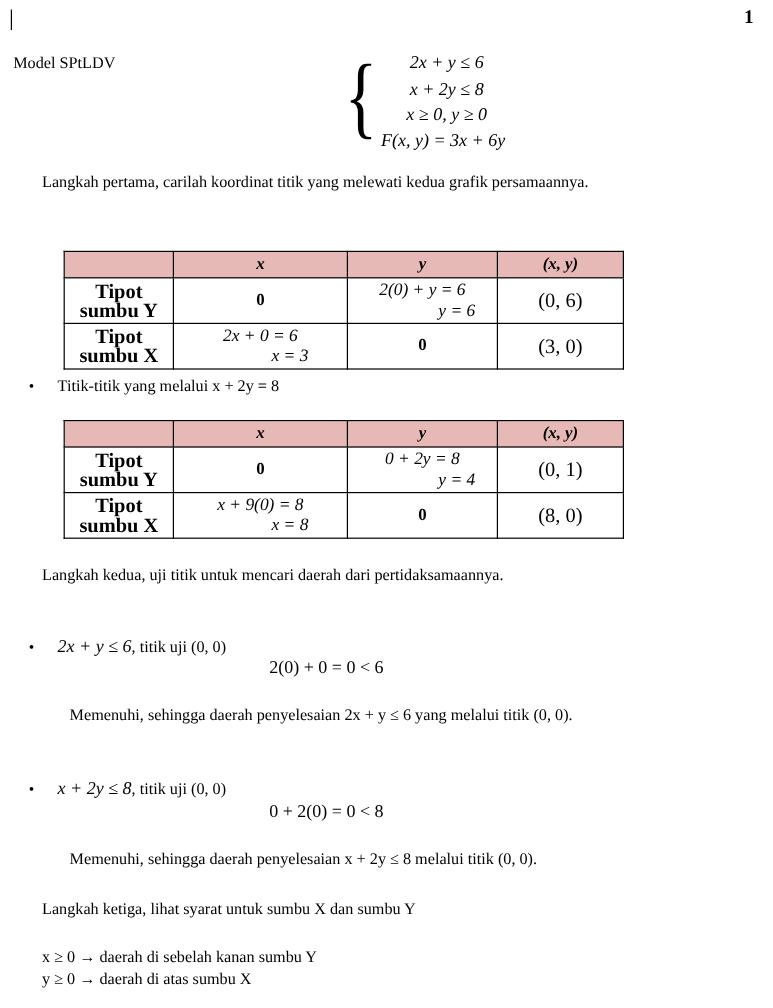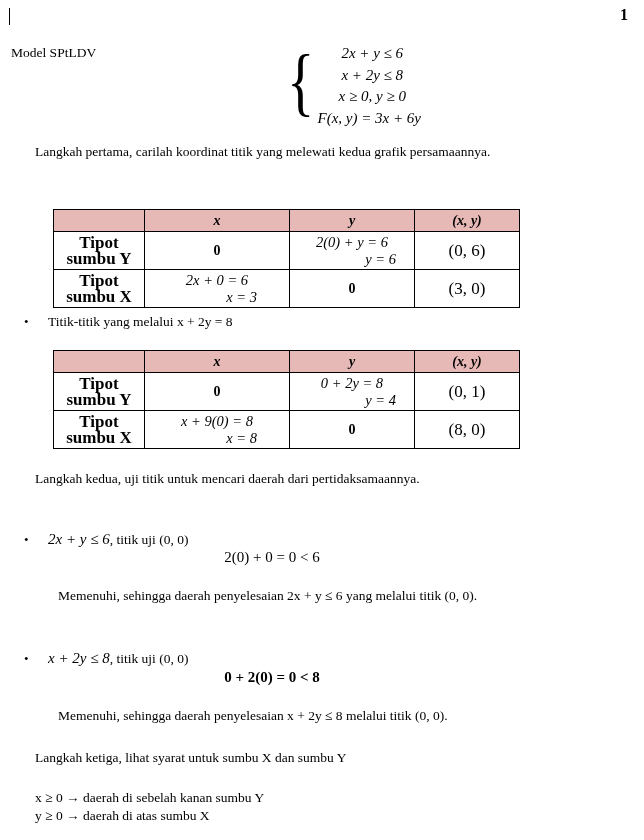--- a/index.html
+++ b/index.html
@@ -308,21 +308,21 @@
   </div>
 
   <div class="display-eq" style="top:547px;">2(0) + 0 = 0 &lt; 6</div>
 
   <div class="para indent" style="top:587px;">Memenuhi, sehingga daerah penyelesaian 2x + y ≤ 6 yang melalui titik (0, 0).</div>
 
   <div class="bullet-row" style="top:633px;margin-top:16px;">
     <span class="bullet-dot">•</span><span class="bullet-text math">x + 2y ≤ 8</span><span class="plain">, titik uji (0, 0)</span>
   </div>
 
-  <div class="display-eq" style="top:667px;font-weight:bold;">0 + 2(0) = 0 &lt; 8</div>
+  <div class="display-eq" style="top:667px;">0 + 2(0) = 0 &lt; 8</div>
 
   <div class="para indent" style="top:707px;">Memenuhi, sehingga daerah penyelesaian x + 2y ≤ 8 melalui titik (0, 0).</div>
 
   <div class="para left" style="top:749px;">Langkah ketiga, lihat syarat untuk sumbu X dan sumbu Y</div>
 
   <div class="para left" style="top:789px;">x ≥ 0 → daerah di sebelah kanan sumbu Y</div>
   <div class="para left" style="top:807px;">y ≥ 0 → daerah di atas sumbu X</div>
 
 </div>
 

